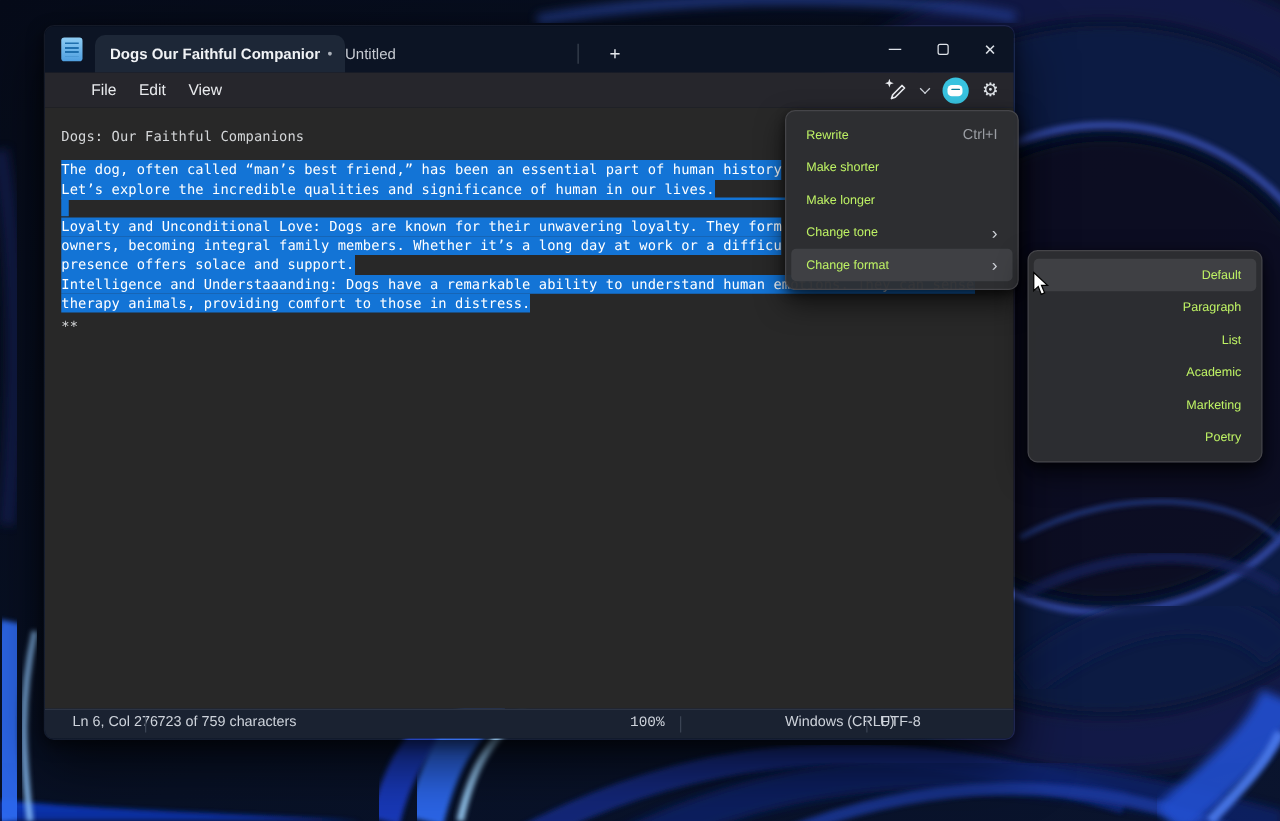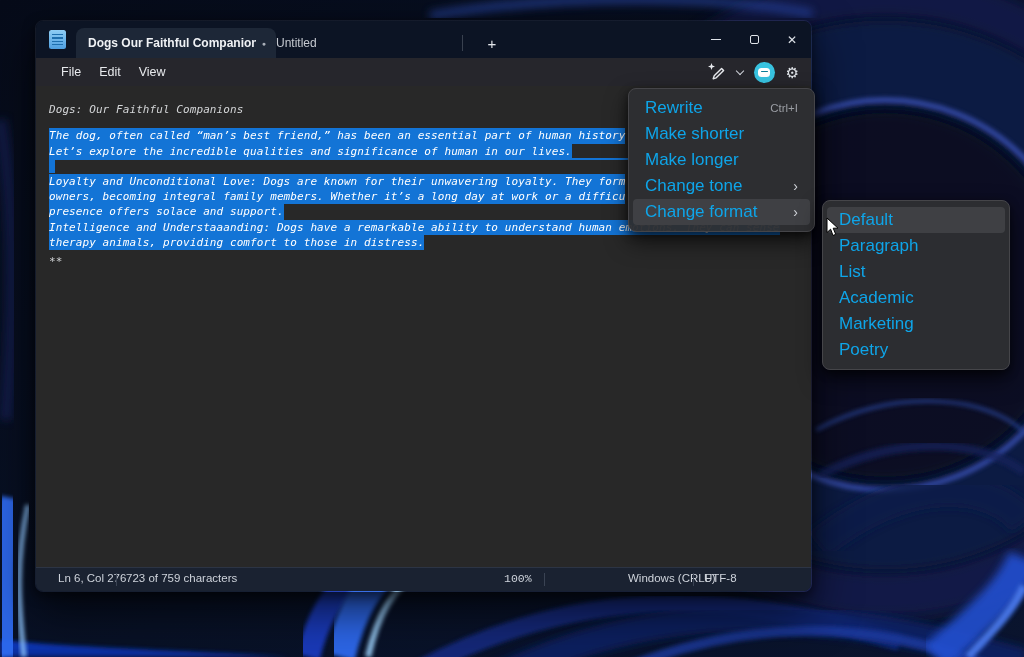--- a/index.html
+++ b/index.html
@@ -36,38 +36,38 @@
   .newtab-btn { width:34px; height:26px; margin-top:9px; margin-left:12px; color:#e4e7eb;
     font-size:15px; display:flex; align-items:center; justify-content:center; border-radius:4px; }
   .caption-controls { position:absolute; right:0; top:0; height:37px; display:flex; }
   .cap-btn { width:38px; height:37px; display:flex; align-items:center; justify-content:center; }
   .min-glyph { width:10px; height:1px; background:#dfe3e9; }
   .max-glyph { width:9px; height:9px; border:1px solid #dfe3e9; border-radius:2px; }
   .close-glyph { color:#dfe3e9; font-size:12px; line-height:1; }
 
   
   .menubar { height:28px; background:#26262c; display:flex; align-items:center;
-    padding-left:16px; position:relative; flex:none; }
+    padding-left:28px; position:relative; flex:none; }
   .mb-item { font-size:12.5px; color:#e8eaed; padding:4px 9px; border-radius:4px; }
   .mb-right { position:absolute; right:12px; top:0; height:28px; display:flex; align-items:center; gap:11px; }
   .pen-icon svg { display:block; }
   .chev-down { width:6px; height:6px; border-right:1.5px solid #cfd3da; border-bottom:1.5px solid #cfd3da;
     transform:rotate(45deg); margin-top:-3px; }
   .copilot-badge { width:21px; height:21px; border-radius:50%; background:#38c3e0;
     display:flex; align-items:center; justify-content:center; }
   .copilot-inner { width:12px; height:9px; background:#fff; border-radius:3.5px; position:relative; }
   .copilot-inner::before { content:""; position:absolute; left:2.5px; top:3px; width:7px; height:1.6px;
     background:#0e7d97; border-radius:1px; }
   .gear-icon { color:#dfe3e8; font-size:15px; line-height:1; }
 
   
   .editor { flex:1; background:#282828; position:relative; overflow:hidden; }
   .editor-text { position:absolute; left:13px; top:12px; font-family:"DejaVu Sans Mono", monospace;
     font-size:11px; letter-spacing:.08px; color:#d4d6d8; }
-  .line { height:15.2px; line-height:15.2px; white-space:pre; position:relative;font-style:italic; }
+  .line { height:15.2px; line-height:15.2px; white-space:pre; position:relative; }
   .line .sel { display:inline-block; height:15.2px; background:var(--sel); color:#fff; }
   .line.blanksel::before { content:""; position:absolute; left:0; top:-1px; width:580px; height:2px;
     background:var(--sel); }
   .line.blanksel::after { content:""; position:absolute; left:0; top:1px; width:6px; height:13px;
     background:var(--sel); }
   :root { --sel:#1374d6; }
 
   
   .statusbar { height:24px; background:#1a2231; border-top:1px solid #2c3444; position:relative;
     flex:none; font-size:11.5px; color:#ced3db; }
@@ -78,25 +78,25 @@
   .st-eol   { left:548px;margin-left:44px; }
   .st-enc   { left:668px; }
   .ssep { position:absolute; top:5px; width:1px; height:13px; background:#3a4353; }
   .ssep1 { left:80px; } .ssep2 { left:508px; } .ssep3 { left:657px; }
 
   
   .menu { position:absolute; background:rgba(45,46,50,.97); border:1px solid #454549;
     border-radius:8px; z-index:6; padding:6px 0;
     box-shadow:0 10px 22px rgba(0,0,0,.6), 0 3px 8px rgba(0,0,0,.5); }
   .menu-rewrite { left:628px; top:88px; width:187px; }
-  .menu-format  { left:822px; top:200px; width:188px; z-index:7; }
+  .menu-format  { left:822px; top:200px; width:188px; z-index:7;text-align:right; }
   .menu-item { height:26px; margin:0 4px; padding:0 12px; border-radius:4px;
     display:flex; align-items:center; }
   .menu-item.hl { background:#3f4044; }
-  .mi-label { font-size:17px; color:#0ea5e9; flex:1; white-space:nowrap; }
+  .mi-label { font-size:10px; color:#bef264; flex:1; white-space:nowrap; }
   .mi-shortcut { font-size:11.5px; color:#9b9ea4; }
   .mi-chev { font-size:14px; color:#cfd2d8; line-height:1; }
 
   
   .mouse-cursor { position:absolute; left:826px; top:217px; z-index:10; }
 </style>
 </head>
 <body>
 
 <div class="wallpaper">

